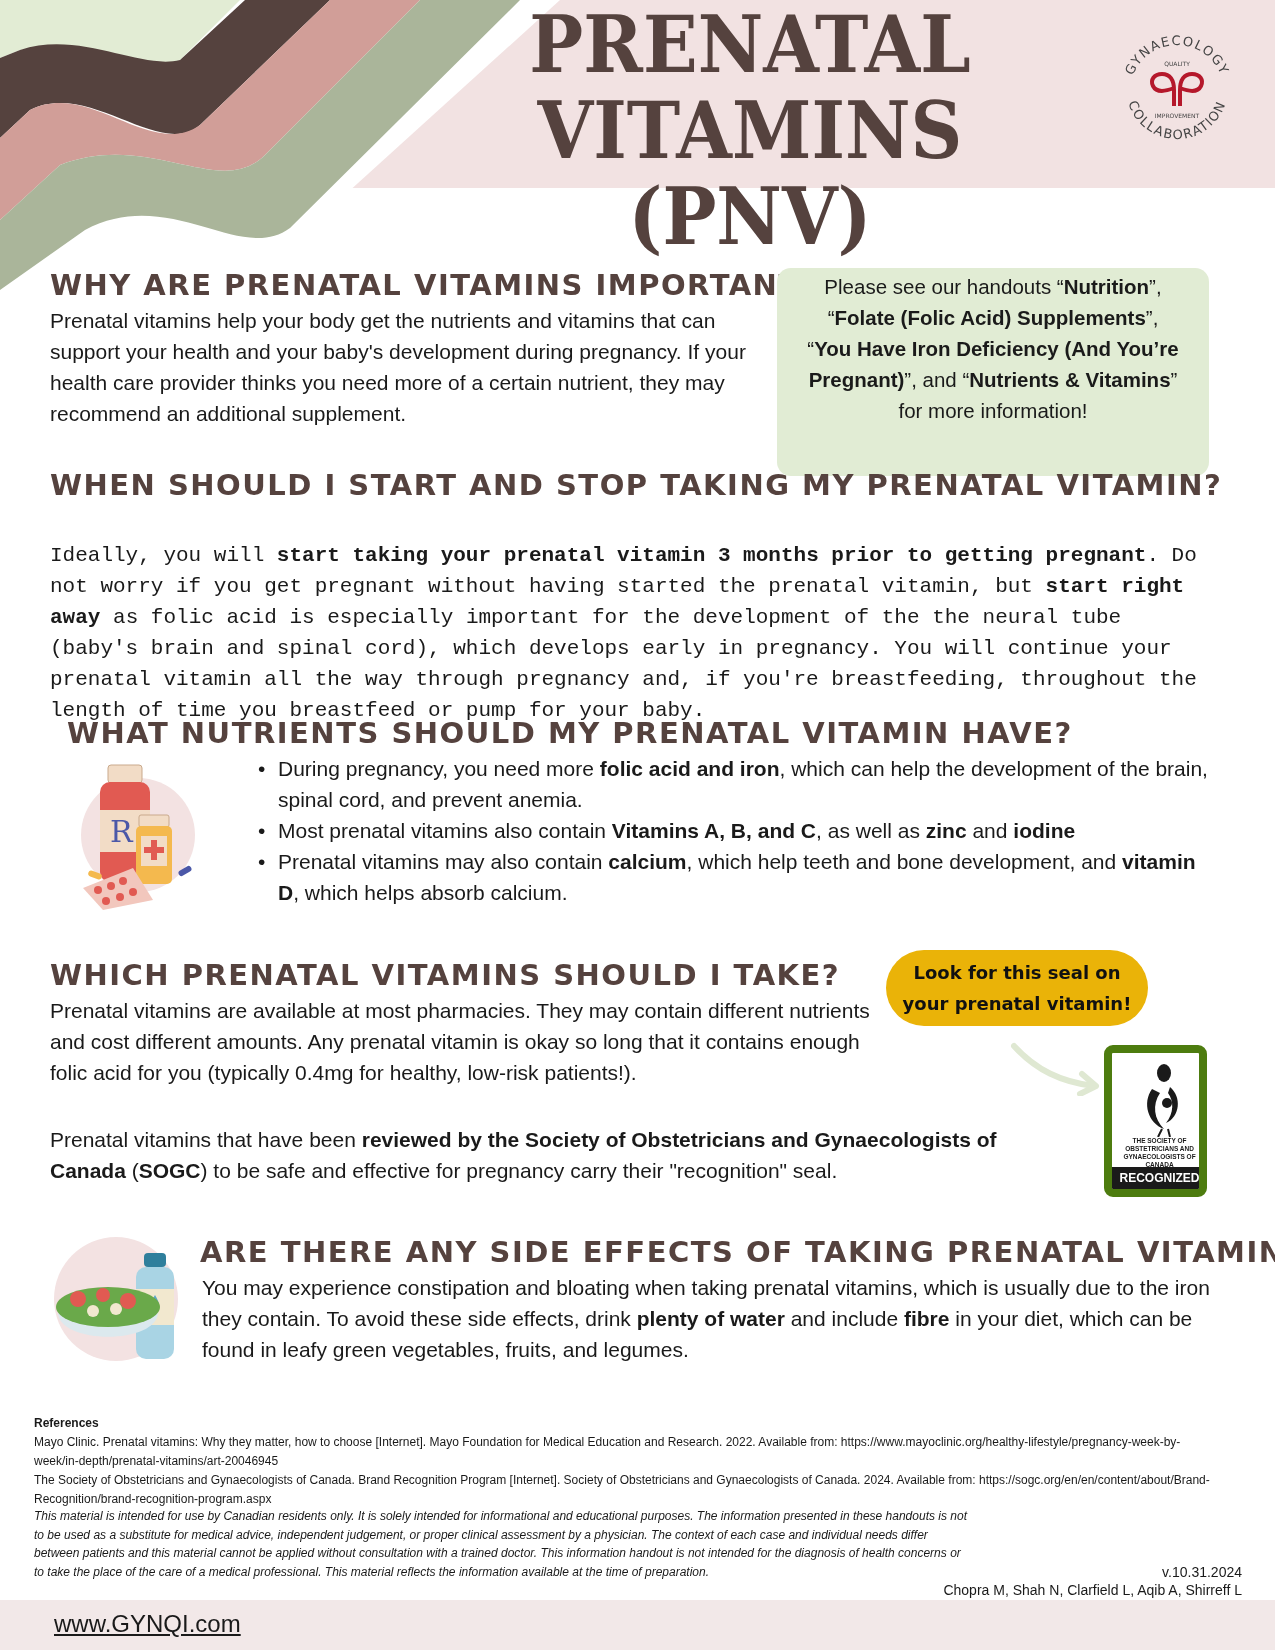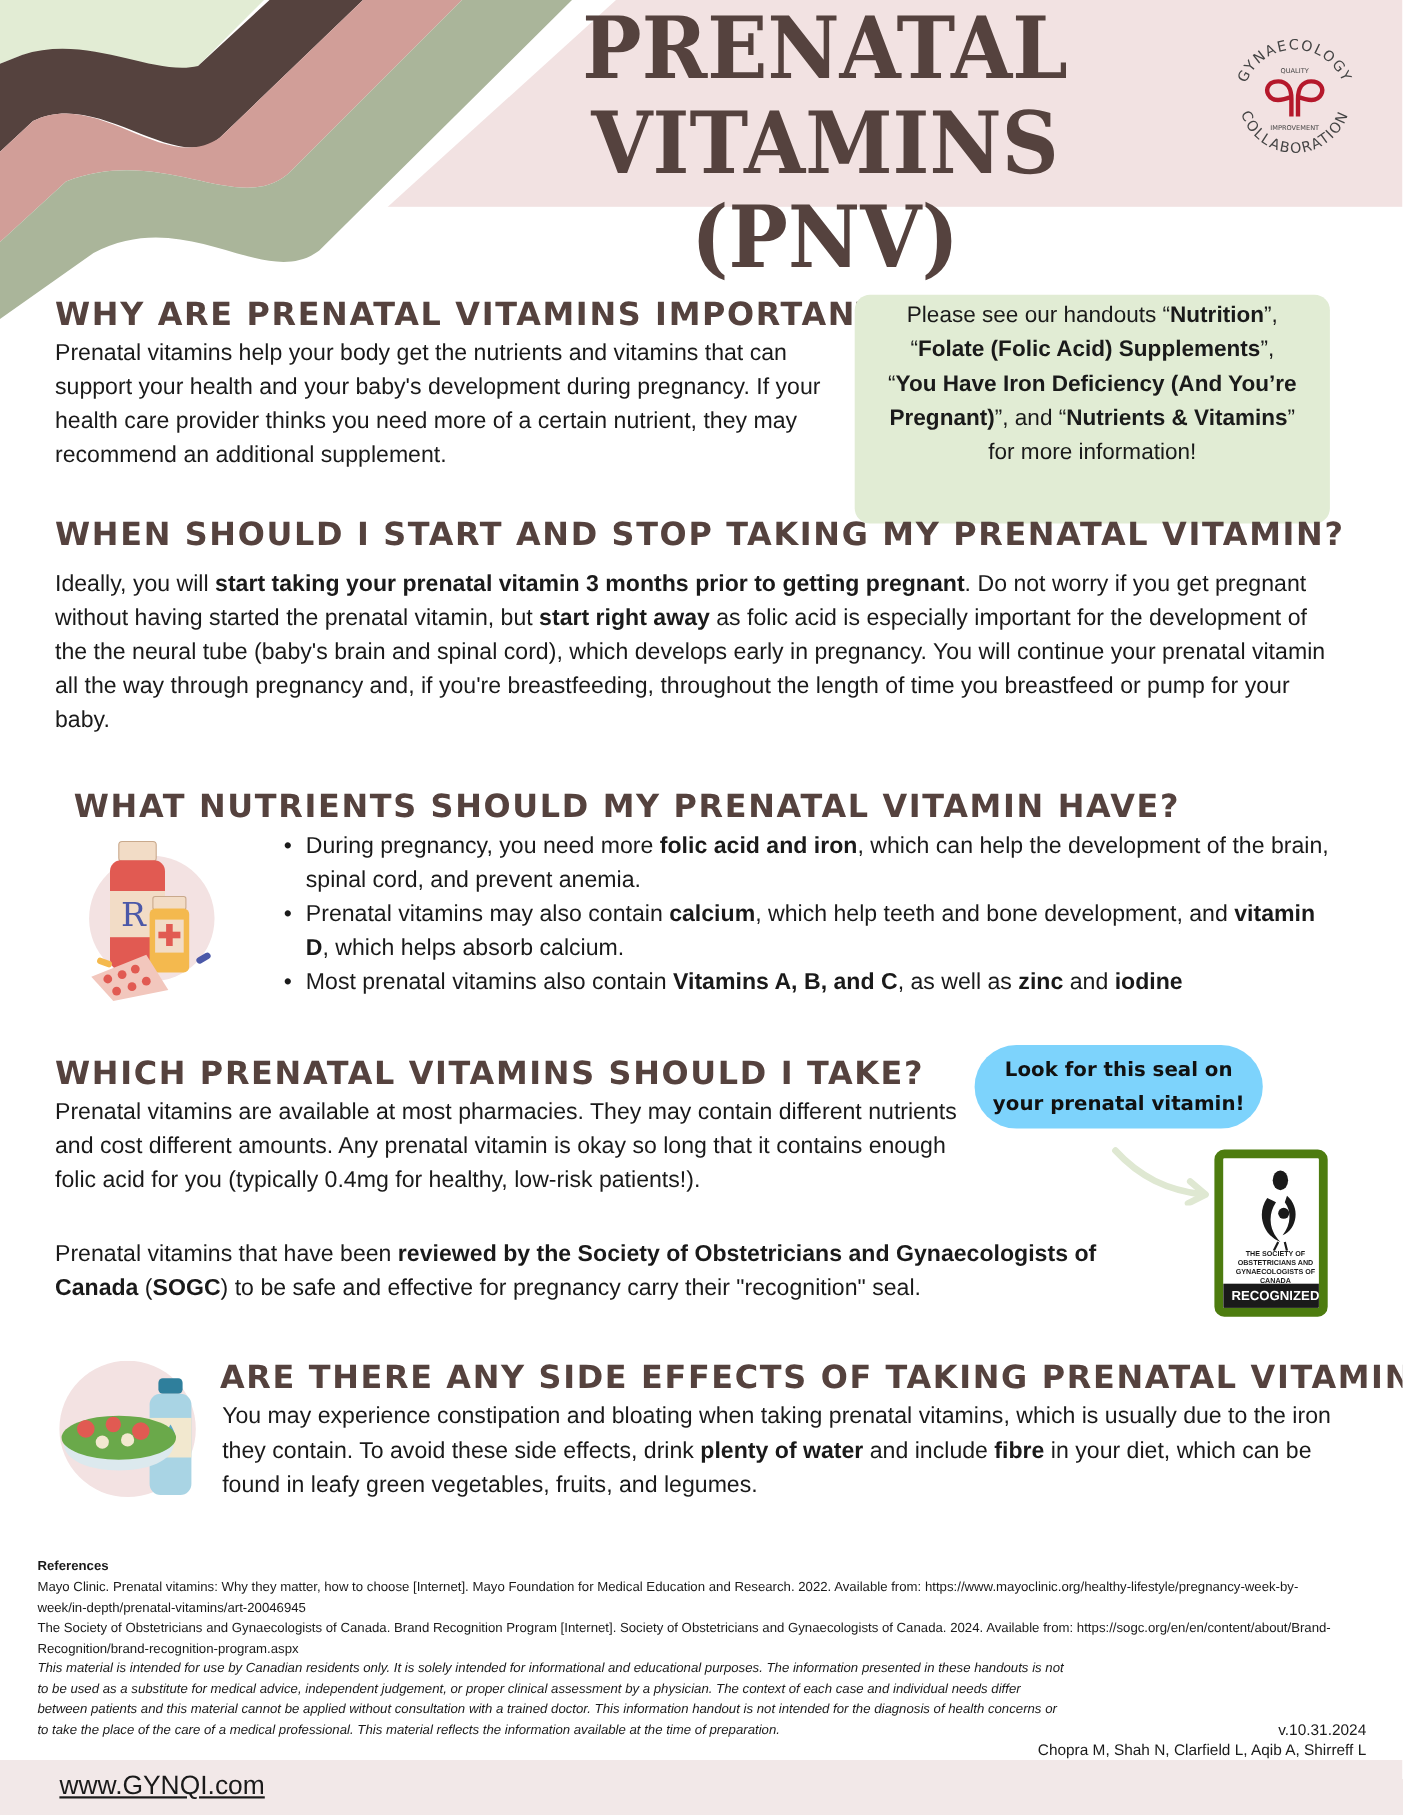--- a/index.html
+++ b/index.html
@@ -20,21 +20,21 @@
 
   .callout { position: absolute; left: 777px; top: 268px; width: 432px; height: 208px;
              background: #e1ecd4; border-radius: 14px; text-align: center;
              font-size: 20.5px; line-height: 31px; padding-top: 3px; }
 
   .nutrients-list { position: absolute; left: 258px; top: 753px; width: 960px; list-style: none; }
   .nutrients-list li { position: relative; padding-left: 20px; font-size: 21px; line-height: 31px; }
   .nutrients-list li::before { content: "\2022"; position: absolute; left: 0; top: 0; }
 
   .seal-bubble { position: absolute; left: 886px; top: 950px; width: 262px; height: 76px;
-                 background: #7dd3fc; border-radius: 40px; text-align: center;
+                 background: #eab308; border-radius: 40px; text-align: center;
                  font-family: "DejaVu Sans", sans-serif; font-weight: bold; font-size: 18px;
                  line-height: 31px; padding-top: 7px; color: #111; }
   .seal-arrow { position: absolute; left: 1006px; top: 1040px; width: 100px; height: 56px; }
   .seal { position: absolute; left: 1104px; top: 1045px; width: 103px; height: 152px;
           border: 8px solid #4d7c0f; border-radius: 9px; background: #fff; overflow: hidden; }
   .seal-figure { position: absolute; left: 22px; top: 10px; width: 56px; height: 74px; }
   .seal-text { position: absolute; left: 0; top: 84px; width: 95px; text-align: center;
                font-size: 6.5px; line-height: 8px; font-weight: bold; color: #1a1a1a; }
   .seal-recog { position: absolute; left: 0; bottom: 0; width: 95px; height: 22px; background: #1a1a1a;
                 color: #fff; font-size: 12px; font-weight: bold; text-align: center; line-height: 22px; }
@@ -91,21 +91,21 @@
 <p class="body-text" style="left:50px; top:305px; width:700px;">Prenatal vitamins help your body get the nutrients and vitamins that can support your health and your baby's development during pregnancy. If your health care provider thinks you need more of a certain nutrient, they may recommend an additional supplement.</p>
 
 <div class="callout">
   <span>Please see our handouts “</span><b>Nutrition</b><span>”,</span><br>
   <span>“</span><b>Folate (Folic Acid) Supplements</b><span>”,</span><br>
   <span>“</span><b>You Have Iron Deficiency (And You’re Pregnant)</b><span>”, and “</span><b>Nutrients &amp; Vitamins</b><span>”</span><br>
   <span>for more information!</span>
 </div>
 
 <div class="section-title" style="left:50px; top:468px;">WHEN SHOULD I START AND STOP TAKING MY PRENATAL VITAMIN?</div>
-<p class="body-text" style="left:50px; top:515px; width:1160px;">
+<p class="body-text" style="left:50px; top:540px; width:1160px;font-family:Liberation Mono, monospace;">
   <span>Ideally, you will </span><b>start taking your prenatal vitamin 3 months prior to getting pregnant</b><span>. Do not worry if you get pregnant without having started the prenatal vitamin, but </span><b>start right away</b><span> as folic acid is especially important for the development of the the neural tube (baby's brain and spinal cord), which develops early in pregnancy. You will continue your prenatal vitamin all the way through pregnancy and, if you're breastfeeding, throughout the length of time you breastfeed or pump for your baby.</span>
 </p>
 
 <div class="section-title" style="left:50px; top:716px;margin-left:17px;">WHAT NUTRIENTS SHOULD MY PRENATAL VITAMIN HAVE?</div>
 
 <svg class="illus" style="left:78px; top:760px; width:125px; height:150px;" viewBox="0 0 125 150">
   <circle cx="60" cy="75" r="57" fill="#f3e2e2"></circle>
   <rect x="30" y="5" width="34" height="18" rx="3" fill="#f2dcc6" stroke="#c9a98c"></rect>
   <rect x="22" y="22" width="50" height="100" rx="10" fill="#e15a52"></rect>
   <rect x="22" y="50" width="50" height="42" fill="#f2dcc6"></rect>
@@ -121,22 +121,22 @@
   <circle cx="45" cy="121" r="4" fill="#e15a52"></circle>
     <circle cx="28" cy="141" r="4" fill="#e15a52"></circle>
   <circle cx="42" cy="137" r="4" fill="#e15a52"></circle>
     <circle cx="55" cy="132" r="4" fill="#e15a52"></circle>
   <rect x="100" y="108" width="14" height="6" rx="3" fill="#4b58a8" transform="rotate(-30 107 111)"></rect>
   <rect x="10" y="112" width="14" height="6" rx="3" fill="#f4b94e" transform="rotate(20 17 115)"></rect>
 </svg>
 
 <ul class="nutrients-list">
   <li><span>During pregnancy, you need more </span><b>folic acid and iron</b><span>, which can help the development of the brain, spinal cord, and prevent anemia.</span></li>
+  <li><span>Most prenatal vitamins also contain </span><b>Vitamins A, B, and C</b><span>, as well as </span><b>zinc</b><span> and </span><b>iodine</b></li>
   <li><span>Prenatal vitamins may also contain </span><b>calcium</b><span>, which help teeth and bone development, and </span><b>vitamin D</b><span>, which helps absorb calcium.</span></li>
-  <li><span>Most prenatal vitamins also contain </span><b>Vitamins A, B, and C</b><span>, as well as </span><b>zinc</b><span> and </span><b>iodine</b></li>
 </ul>
 
 <div class="section-title" style="left:50px; top:958px;">WHICH PRENATAL VITAMINS SHOULD I TAKE?</div>
 <p class="body-text" style="left:50px; top:995px; width:820px;">Prenatal vitamins are available at most pharmacies. They may contain different nutrients and cost different amounts. Any prenatal vitamin is okay so long that it contains enough folic acid for you (typically 0.4mg for healthy, low-risk patients!).</p>
 <p class="body-text" style="left:50px; top:1124px; width:1000px;">
   <span>Prenatal vitamins that have been </span><b>reviewed by the Society of Obstetricians and Gynaecologists of Canada</b><span> (</span><b>SOGC</b><span>) to be safe and effective for pregnancy carry their "recognition" seal.</span>
 </p>
 
 <div class="seal-bubble">
   <div>Look for this seal on</div>

